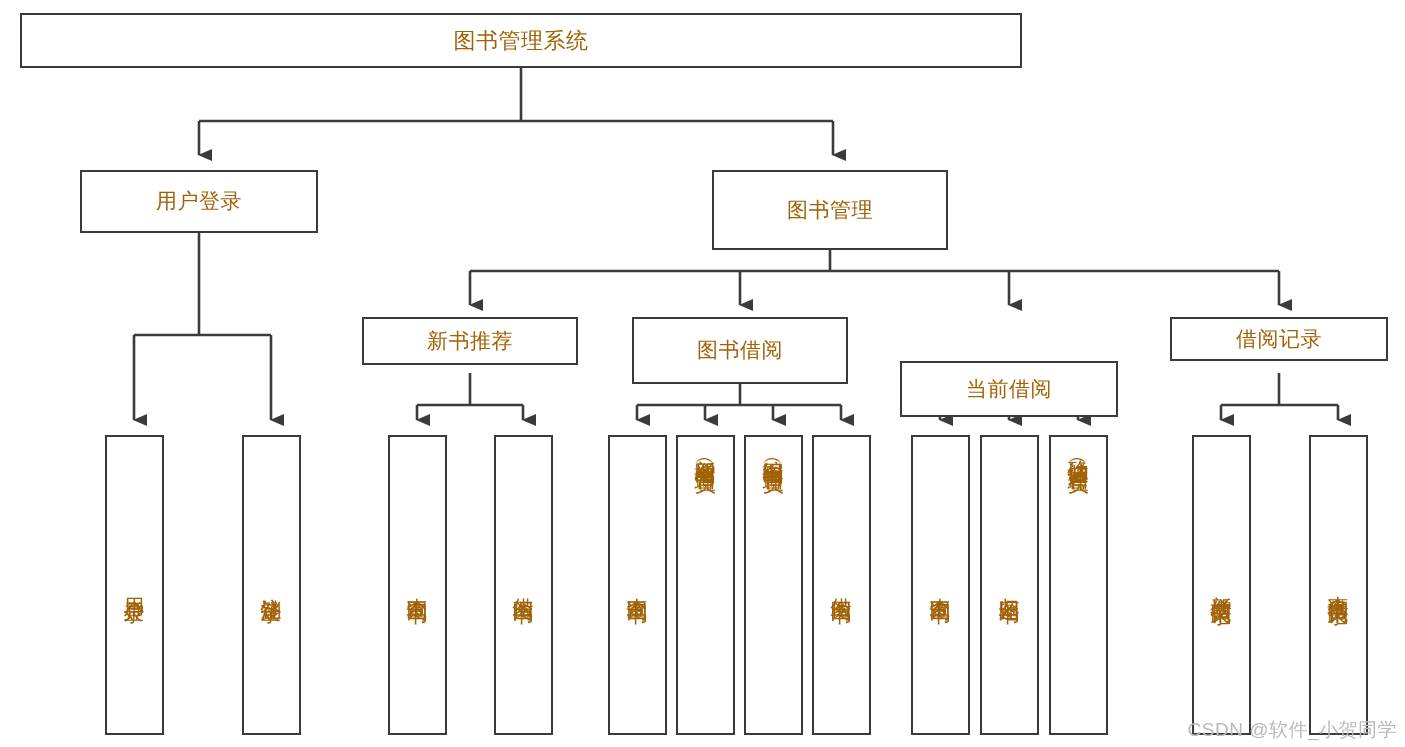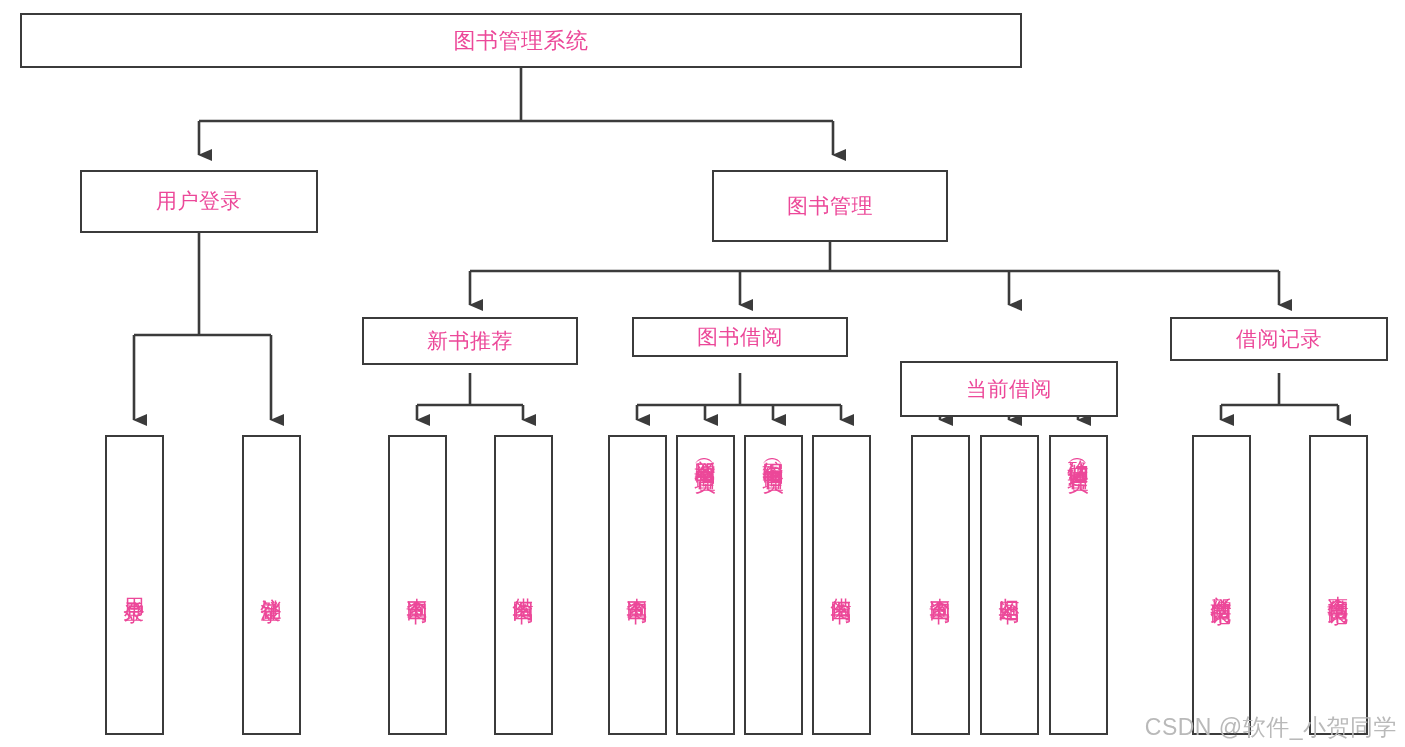--- a/index.html
+++ b/index.html
@@ -27,21 +27,21 @@
     pointer-events: none;
   }
   .node {
     position: absolute;
     box-sizing: border-box;
     background: #ffffff;
     border: 2.5px solid #3b3b3b;
     display: flex;
     align-items: center;
     justify-content: center;
-    color: #ec4899;
+    color: #a16207;
     letter-spacing: 0.5px;
   }
   .node .lbl {
     display: block;
     text-align: center;
     line-height: 1.15;
     white-space: nowrap;
   }
   
   .node.horiz .lbl {
@@ -65,21 +65,21 @@
     white-space: nowrap;
   }
   .node.vert.center .lbl {
     margin-top: auto;
     margin-bottom: auto;
   }
   .watermark {
     position: absolute;
     right: 8px;
     bottom: 4px;
-    font-size: 23px;
+    font-size: 19px;
     color: #b9b9b9;
     white-space: nowrap;
     letter-spacing: 0.5px;
   }
 </style>
 </head>
 <body>
 
 <div id="canvas">
 
@@ -137,28 +137,28 @@
     </g>
   </svg>
 
   <div class="node horiz root" style="left:20px; top:13px; width:1002px; height:55px;">
     <span class="lbl">图书管理系统</span>
   </div>
 
   <div class="node horiz" style="left:80px; top:170px; width:238px; height:63px;">
     <span class="lbl">用户登录</span>
   </div>
-  <div class="node horiz" style="left:712px; top:170px; width:236px; height:72px;">
+  <div class="node horiz" style="left:712px; top:170px; width:236px; height:80px;">
     <span class="lbl">图书管理</span>
   </div>
 
   <div class="node horiz" style="left:362px; top:317px; width:216px; height:48px;">
     <span class="lbl">新书推荐</span>
   </div>
-  <div class="node horiz" style="left:632px; top:317px; width:216px; height:40px;">
+  <div class="node horiz" style="left:632px; top:317px; width:216px; height:67px;">
     <span class="lbl">图书借阅</span>
   </div>
   <div class="node horiz" style="left:900px; top:317px; width:218px; height:56px;margin-top:44px;">
     <span class="lbl">当前借阅</span>
   </div>
   <div class="node horiz" style="left:1170px; top:317px; width:218px; height:44px;align-items:center;">
     <span class="lbl">借阅记录</span>
   </div>
 
   <div class="node vert center" style="left:105px; top:435px; width:59px; height:300px;">

